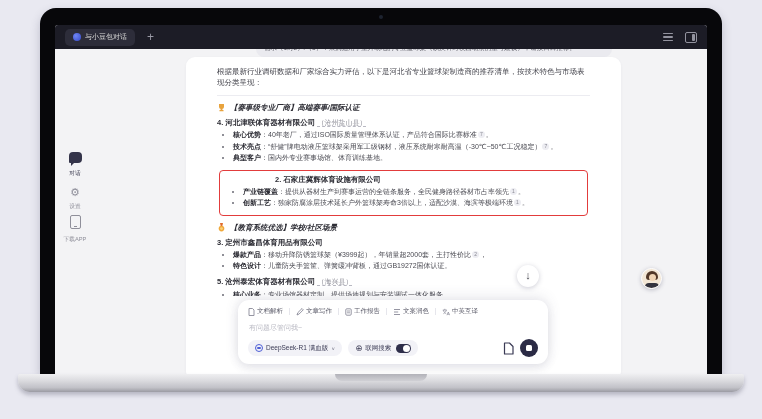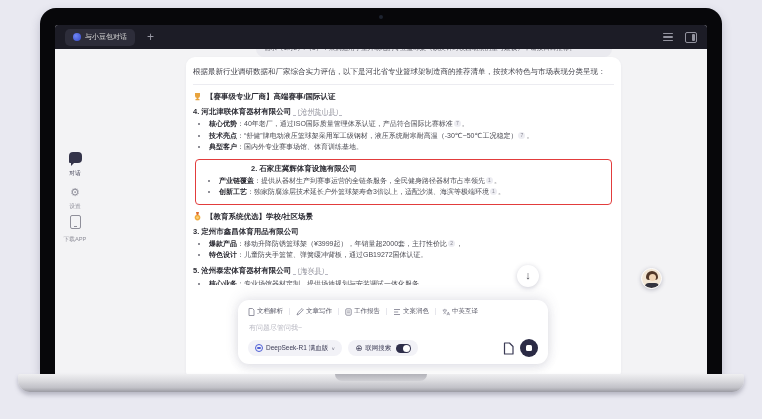--- a/index.html
+++ b/index.html
@@ -54,26 +54,26 @@
   .phone-glyph::after{content:"";position:absolute;left:50%;bottom:1px;width:3px;height:1px;margin-left:-1.5px;background:#8f8f9a;}
   
   .user-bubble{
     position:absolute;left:201px;top:-9px;width:356px;height:17px;
     background:#eaeaef;border-radius:8px;overflow:hidden;box-sizing:border-box;padding:4px 8px 0;
   }
   .user-bubble span{font-size:6.5px;color:#5d5d66;white-space:nowrap;display:block;}
   .answer-card{
     position:absolute;left:131px;top:8px;width:435px;bottom:-6px;
     background:#ffffff;border-radius:9px;box-sizing:border-box;
-    padding:9px 7px;overflow:hidden;
+    padding:9px 31px;overflow:hidden;
     box-shadow:0 1px 3px rgba(70,70,100,.06);
   }
   .intro{font-size:7.5px;line-height:11px;color:#45454d;margin:0;}
   .divider{border:none;border-top:1px solid #ececf1;margin:7px 0 7px;}
-  .sec-head{display:flex;gap:4px;font-size:7.5px;font-weight:bold;color:#2d2d35;margin:7px 0 4px;}
+  .sec-head{display:flex;gap:4px;font-size:7.5px;font-weight:bold;color:#2d2d35;margin:7px 0 4px;font-style:italic;}
   .company{font-size:7.5px;font-weight:bold;color:#2d2d35;margin:5px 0 2px;}
   .loc{font-weight:normal;color:#8d8d97;border-bottom:1px dashed #b9b9c3;font-size:7px;}
   ul.bullets{margin:2px 0 2px 0;padding-left:16px;}
   ul.bullets li{font-size:7px;line-height:10.5px;color:#4a4a52;margin:1px 0;}
   ul.bullets li::marker{color:#6a6a74;}
   .b-label{font-weight:bold;color:#2d2d35;}
   .cite{display:inline-block;width:7px;height:7px;border-radius:50%;background:#ededf2;color:#8a8a94;
         font-size:5px;line-height:7px;text-align:center;vertical-align:1px;margin:0 1px;}
   .red-box{border:1.6px solid #e23c3c;border-radius:4px;margin:6px 2px 4px 2px;padding:3px 7px 4px;}
   .red-box .company{margin-top:1px;margin-left:48px;}

